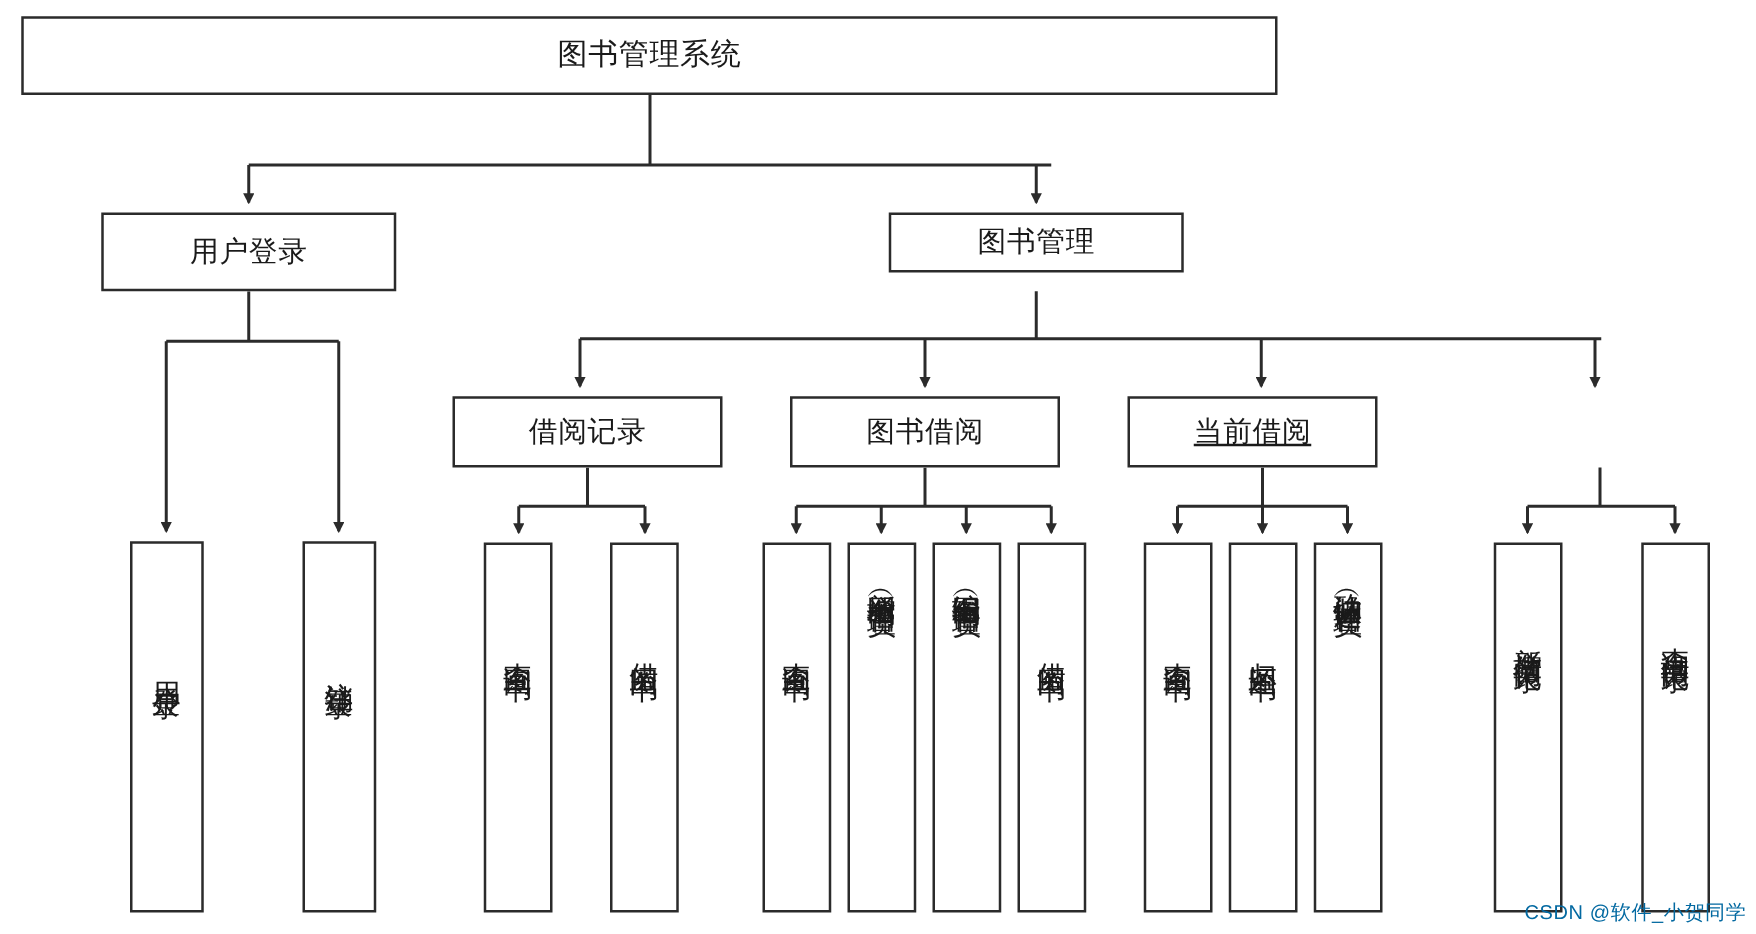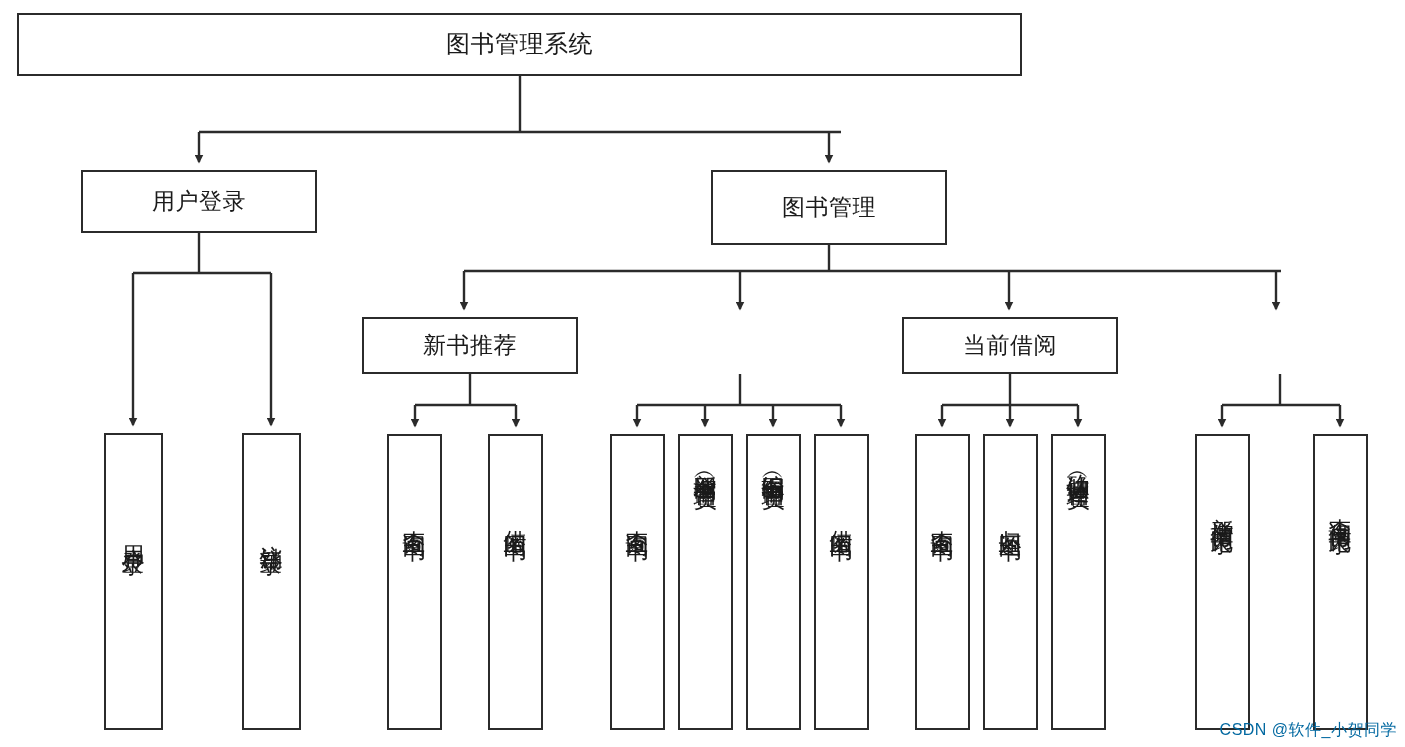--- a/index.html
+++ b/index.html
@@ -146,28 +146,31 @@
     </g>
   </svg>
 
   <div class="node horiz root" style="left:17px; top:13px; width:1005px; height:63px;">
     <span class="node-label">图书管理系统</span>
   </div>
 
   <div class="node horiz" style="left:81px; top:170px; width:236px; height:63px;">
     <span class="node-label">用户登录</span>
   </div>
-  <div class="node horiz" style="left:711px; top:170px; width:236px; height:75px;">
+  <div class="node horiz" style="left:711px; top:170px; width:236px; height:48px;">
     <span class="node-label">图书管理</span>
   </div>
 
   <div class="node horiz" style="left:362px; top:317px; width:216px; height:57px;">
-    <span class="node-label">新书推荐</span>
-  </div>
-  <div class="node horiz" style="left:902px; top:317px; width:216px; height:57px;">
+    <span class="node-label">借阅记录</span>
+  </div>
+  <div class="node horiz" style="left:632px; top:317px; width:216px; height:57px;">
+    <span class="node-label">图书借阅</span>
+  </div>
+  <div class="node horiz" style="left:902px; top:317px; width:200px; height:57px;text-decoration:underline;">
     <span class="node-label">当前借阅</span>
   </div>
 
   <div class="node vert mid" style="left:104px; top:433px; width:59px; height:297px;">
     <span class="node-label">用户登录</span>
   </div>
   <div class="node vert mid" style="left:242px; top:433px; width:59px; height:297px;">
     <span class="node-label">注销登录</span>
   </div>
 

